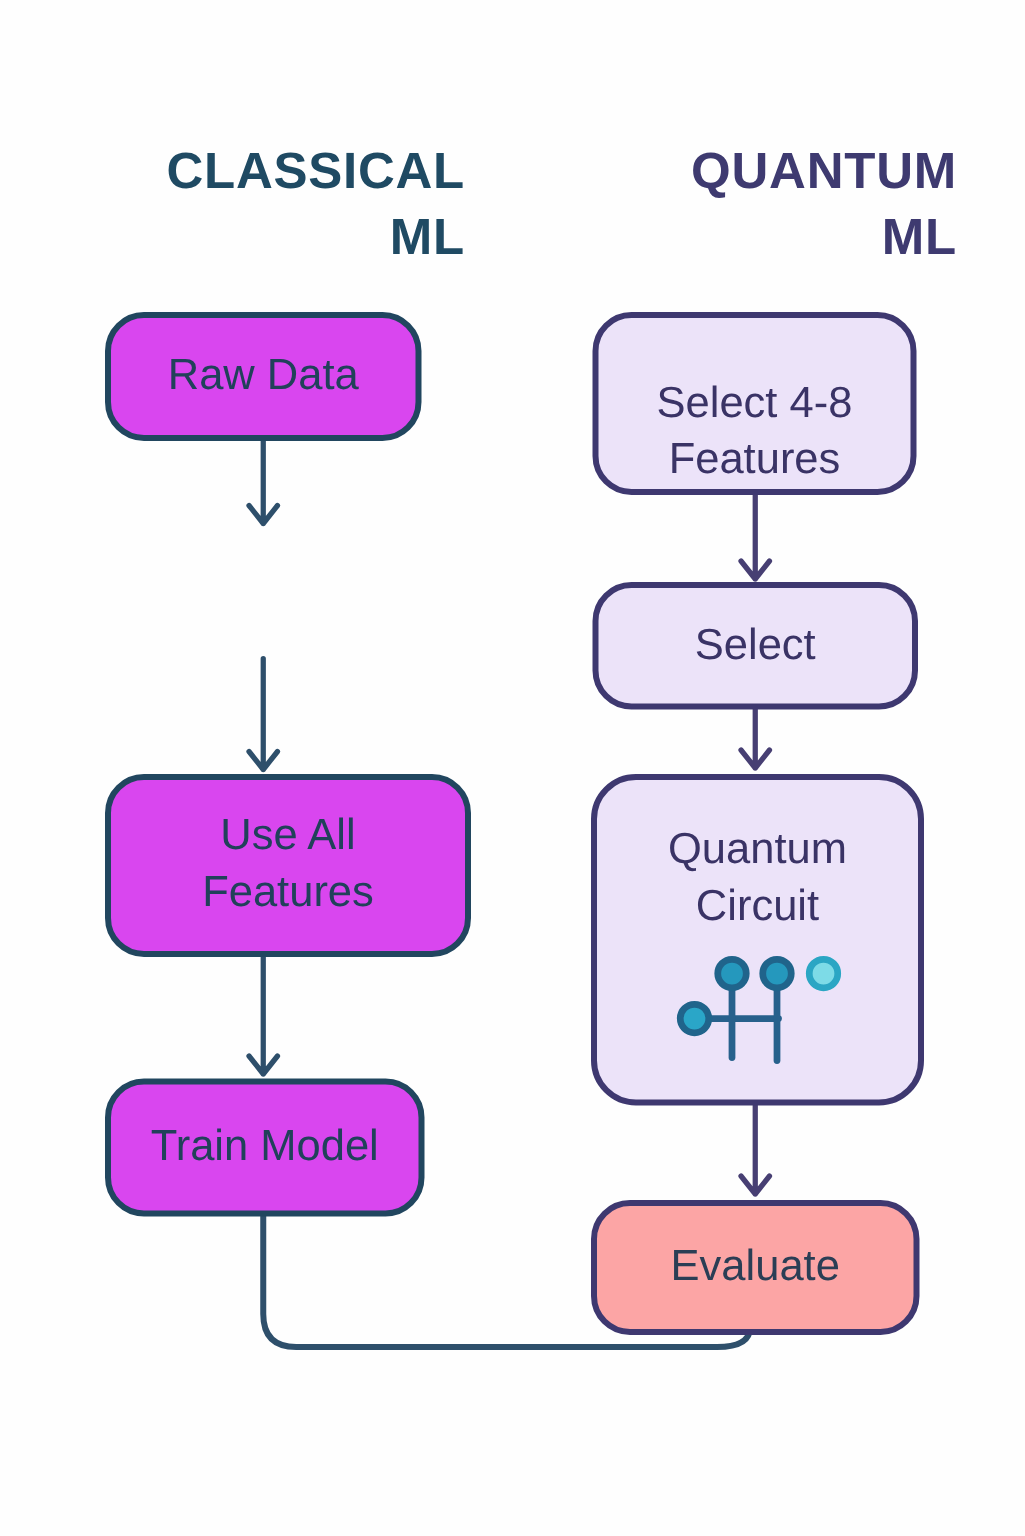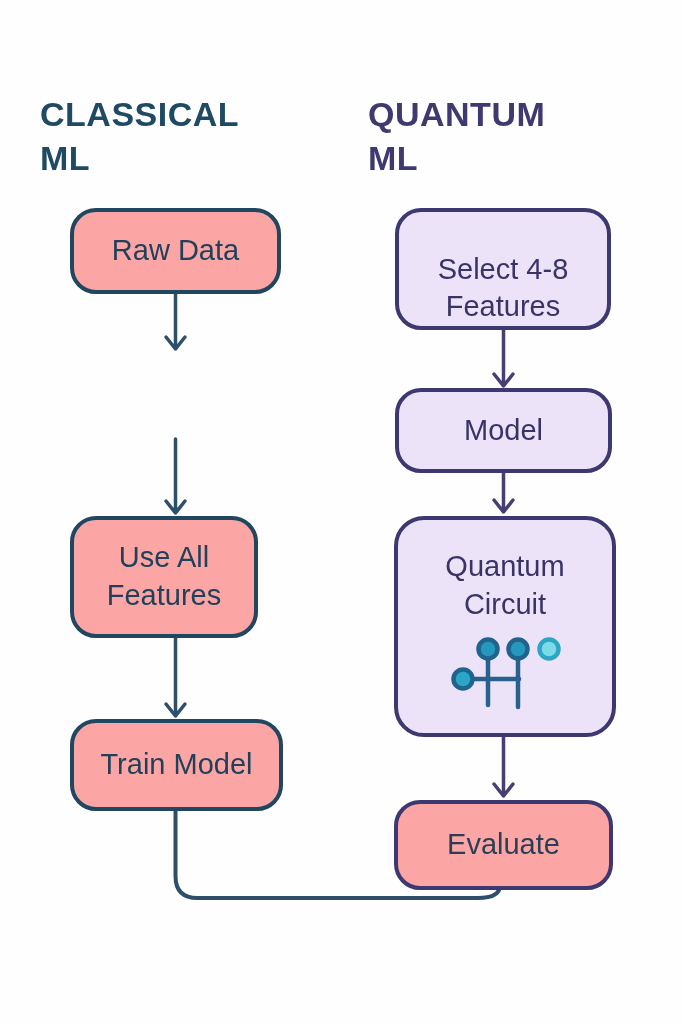--- a/index.html
+++ b/index.html
@@ -18,21 +18,21 @@
   .arrows-layer {
     position: absolute;
     top: 0;
     left: 0;
     z-index: 1;
   }
   .col-title {
     position: absolute;
     z-index: 2;
     width: 270px;
-    text-align: left;
+    text-align: right;
     font-size: 34px;
     font-weight: 800;
     letter-spacing: 0.5px;
     line-height: 1.3;
     white-space: pre-line;
     top: 92px;
   }
   .col-title.classical { left: 40px;  color: #1f4a63; }
   .col-title.quantum   { left: 368px; color: #3e3a70; }
 
@@ -44,32 +44,32 @@
     align-items: center;
     justify-content: center;
     text-align: center;
     border: 4px solid;
     border-radius: 26px;
     font-size: 29px;
     line-height: 1.3;
     white-space: pre-line;
   }
   .classical-node {
-    background: #fca5a5;
+    background: #d946ef;
     border-color: #21465f;
     color: #21415a;
   }
   .quantum-node {
     background: #ece3f9;
     border-color: #3e3870;
     color: #3a3366;
   }
   .n-raw     { left: 70px;  top: 208px; width: 211px; height: 86px; }
   .n-clean   { left: 70px;  top: 352px; width: 213px; height: 87px; }
-  .n-useall  { left: 70px;  top: 516px; width: 188px; height: 122px; }
+  .n-useall  { left: 70px;  top: 516px; width: 244px; height: 122px; }
   .n-train   { left: 70px;  top: 719px; width: 213px; height: 92px; }
   .n-select  { left: 395px; top: 208px; width: 216px; height: 122px; align-items: flex-end; }
   .n-encode  { left: 395px; top: 388px; width: 217px; height: 85px; }
   .n-qc {
     left: 394px; top: 516px; width: 222px; height: 221px;
     border-radius: 30px;
     flex-direction: column;
     justify-content: flex-start;
     padding-top: 28px;
   }
@@ -118,21 +118,21 @@
   </div>
   <div class="node classical-node n-train">
     <span>Train Model</span>
   </div>
 
   <div class="node quantum-node n-select">
     <span>Select 4-8
 Features</span>
   </div>
   <div class="node quantum-node n-encode">
-    <span>Model</span>
+    <span>Select</span>
   </div>
   <div class="node quantum-node n-qc">
     <span>Quantum
 Circuit</span>
     <svg class="qc-icon" width="112" height="78" viewBox="0 0 112 78">
       <g fill="none" stroke="#27618c" stroke-width="4.5" stroke-linecap="round">
         <path d="M14 43 H70"></path>
         <path d="M39 13 V69"></path>
         <path d="M69 13 V71"></path>
       </g>

